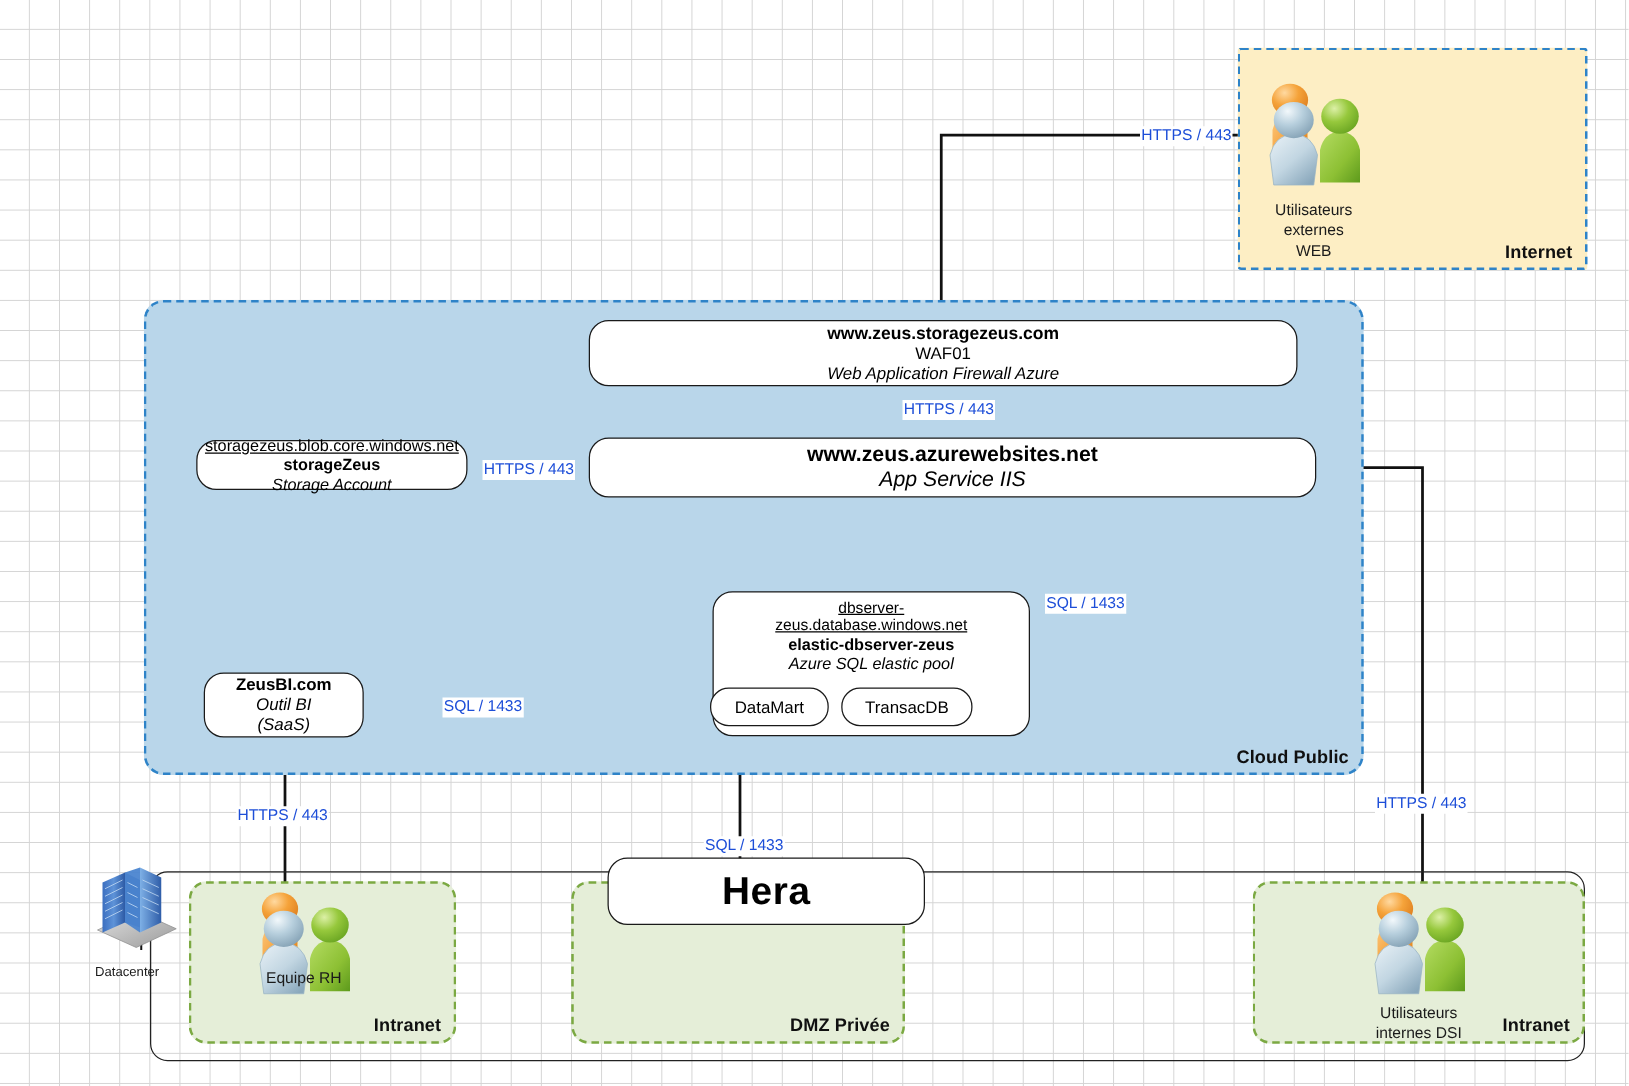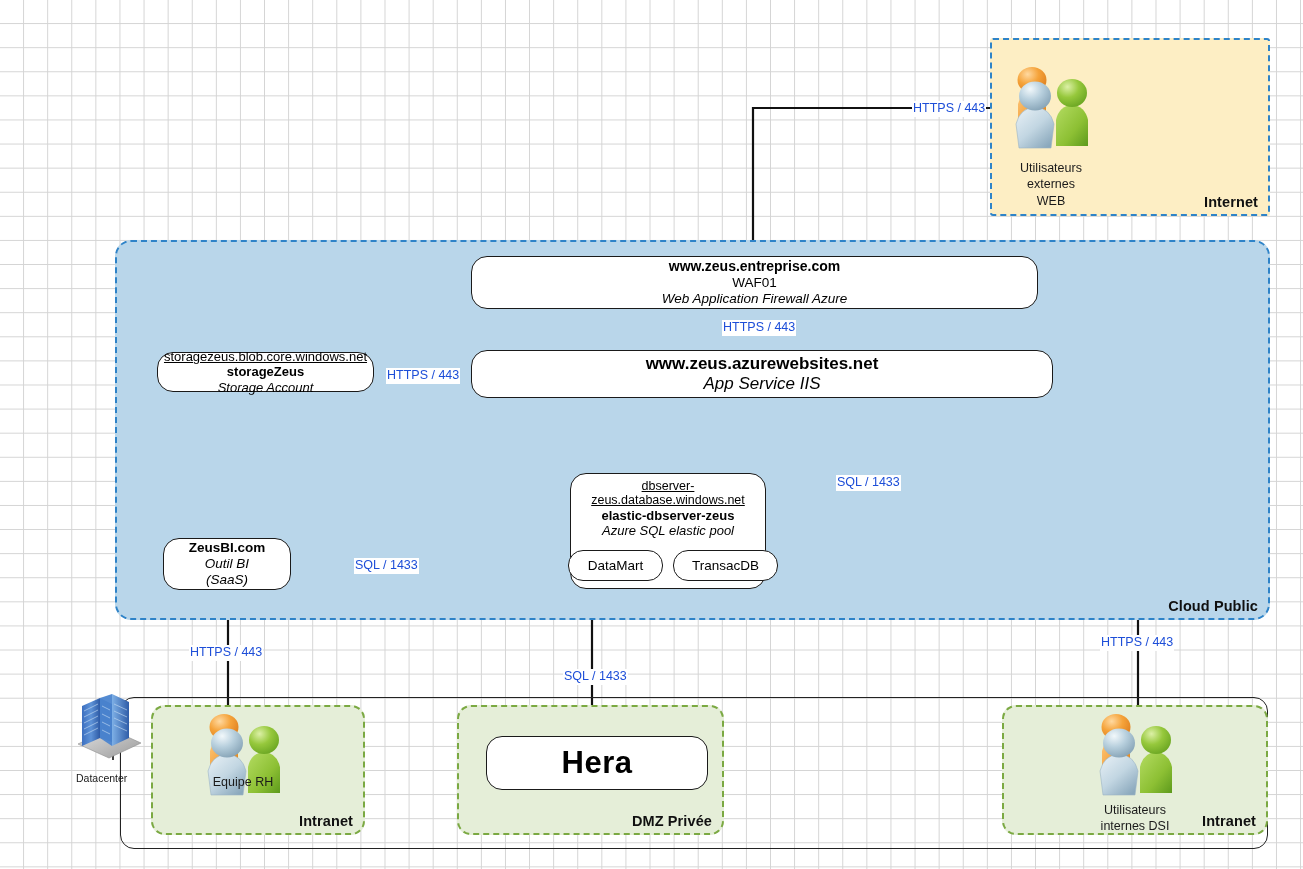--- a/index.html
+++ b/index.html
@@ -180,40 +180,40 @@
       <path d="M 1138 712 L 1138 374 L 1053 374" marker-end="url(#arrow)"></path>
 
       <path d="M 113 723 L 113 760" stroke-width="1.6"></path>
     </g>
   </svg>
 
   <div class="zone zone-internet" style="left:990px; top:38px; width:280px; height:178px;">
     <div class="zone-label">Internet</div>
   </div>
 
-  <div class="zone zone-cloud" style="left:115px; top:240px; width:1155px; height:380px;">
+  <div class="zone zone-cloud" style="left:115px; top:240px; width:976px; height:380px;">
     <div class="zone-label">Cloud Public</div>
   </div>
 
   <div class="zone zone-outer" style="left:120px; top:697px; width:1148px; height:152px;"></div>
 
   <div class="zone zone-green" style="left:151px; top:705px; width:214px; height:130px;">
     <div class="zone-label">Intranet</div>
   </div>
 
   <div class="zone zone-green" style="left:457px; top:705px; width:267px; height:130px;">
     <div class="zone-label">DMZ Privée</div>
   </div>
 
   <div class="zone zone-green" style="left:1002px; top:705px; width:266px; height:130px;">
     <div class="zone-label">Intranet</div>
   </div>
 
   <div class="node node-waf" style="left:471px; top:256px; width:567px; height:53px;">
-    <div class="l-bold">www.zeus.entreprise.com</div>
+    <div class="l-bold">www.zeus.storagezeus.com</div>
     <div class="l-plain">WAF01</div>
     <div class="l-italic">Web Application Firewall Azure</div>
   </div>
 
   <div class="node node-app" style="left:471px; top:350px; width:582px; height:48px;">
     <div class="l-bold">www.zeus.azurewebsites.net</div>
     <div class="l-italic">App Service IIS</div>
   </div>
 
   <div class="node node-storage" style="left:157px; top:352px; width:217px; height:40px;">
@@ -221,35 +221,35 @@
     <div class="l-bold">storageZeus</div>
     <div class="l-italic">Storage Account</div>
   </div>
 
   <div class="node node-bi" style="left:163px; top:538px; width:128px; height:52px;">
     <div class="l-bold">ZeusBI.com</div>
     <div class="l-italic">Outil BI</div>
     <div class="l-italic">(SaaS)</div>
   </div>
 
-  <div class="node node-db" style="left:570px; top:473px; width:196px; height:116px;">
+  <div class="node node-db" style="left:570px; top:473px; width:254px; height:116px;">
     <div class="l-url">dbserver-</div>
     <div class="l-url">zeus.database.windows.net</div>
     <div class="l-bold">elastic-dbserver-zeus</div>
     <div class="l-italic">Azure SQL elastic pool</div>
   </div>
 
   <div class="node-sub" style="left:568px; top:550px; width:95px; height:31px;">
     <span>DataMart</span>
   </div>
   <div class="node-sub" style="left:673px; top:550px; width:105px; height:31px;">
     <span>TransacDB</span>
   </div>
 
-  <div class="node node-hera" style="left:486px; top:736px; width:222px; height:54px;">
+  <div class="node node-hera" style="left:486px; top:686px; width:254px; height:54px;">
     <span>Hera</span>
   </div>
 
   <div class="edge-label" style="left:912px; top:101px;">HTTPS / 443</div>
   <div class="edge-label" style="left:722px; top:320px;">HTTPS / 443</div>
   <div class="edge-label" style="left:386px; top:368px;">HTTPS / 443</div>
   <div class="edge-label" style="left:836px; top:475px;">SQL / 1433</div>
   <div class="edge-label" style="left:354px; top:558px;">SQL / 1433</div>
   <div class="edge-label" style="left:189px; top:645px;">HTTPS / 443</div>
   <div class="edge-label" style="left:563px; top:669px;">SQL / 1433</div>

